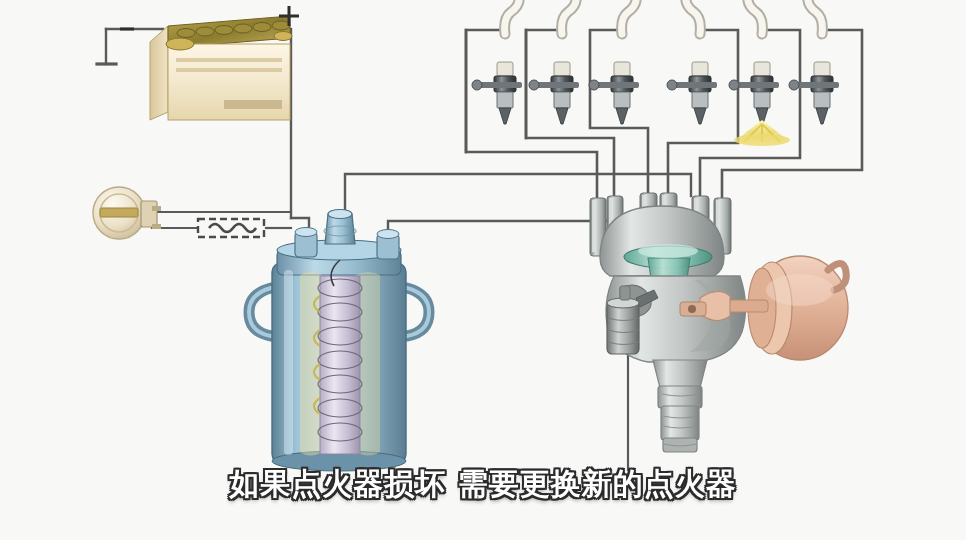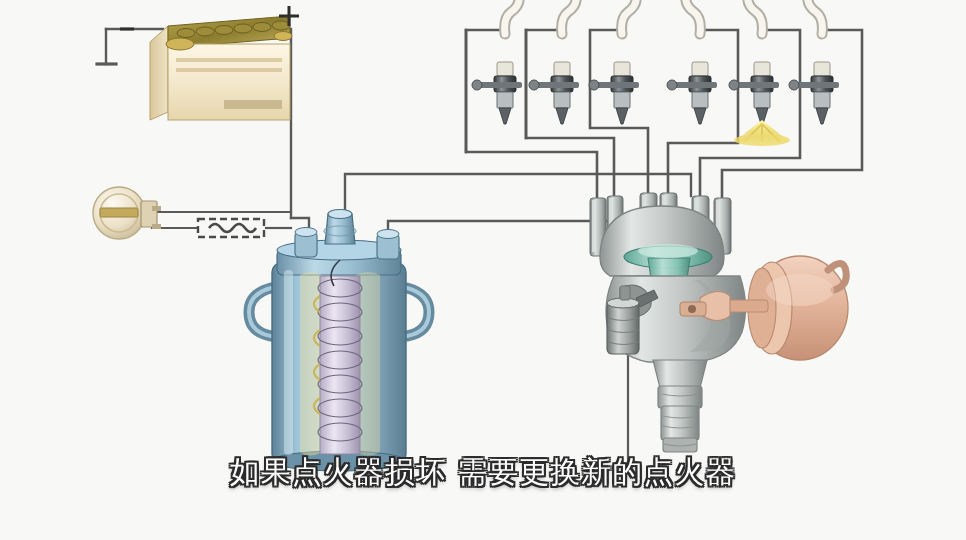--- a/index.html
+++ b/index.html
@@ -31,24 +31,24 @@
     left: 0;
     right: 0;
     bottom: 0;
     height: 90px;
     display: flex;
     align-items: flex-start;
     justify-content: center;
     pointer-events: none;
   }
   #subtitle-text {
-    margin-top: 2px;
+    margin-top: 14px;
     font-family: "DejaVu Sans", "Liberation Sans", sans-serif;
     font-size: 30px;
-    font-weight: normal;
+    font-weight: bold;
     letter-spacing: 1px;
     color: #ffffff;
     white-space: nowrap;
     text-shadow:
       -2px -2px 0 #2b2b2b,  2px -2px 0 #2b2b2b,
       -2px  2px 0 #2b2b2b,  2px  2px 0 #2b2b2b,
       -2px  0px 0 #2b2b2b,  2px  0px 0 #2b2b2b,
        0px -2px 0 #2b2b2b,  0px  2px 0 #2b2b2b,
        0px  3px 4px rgba(0,0,0,0.45);
   }

